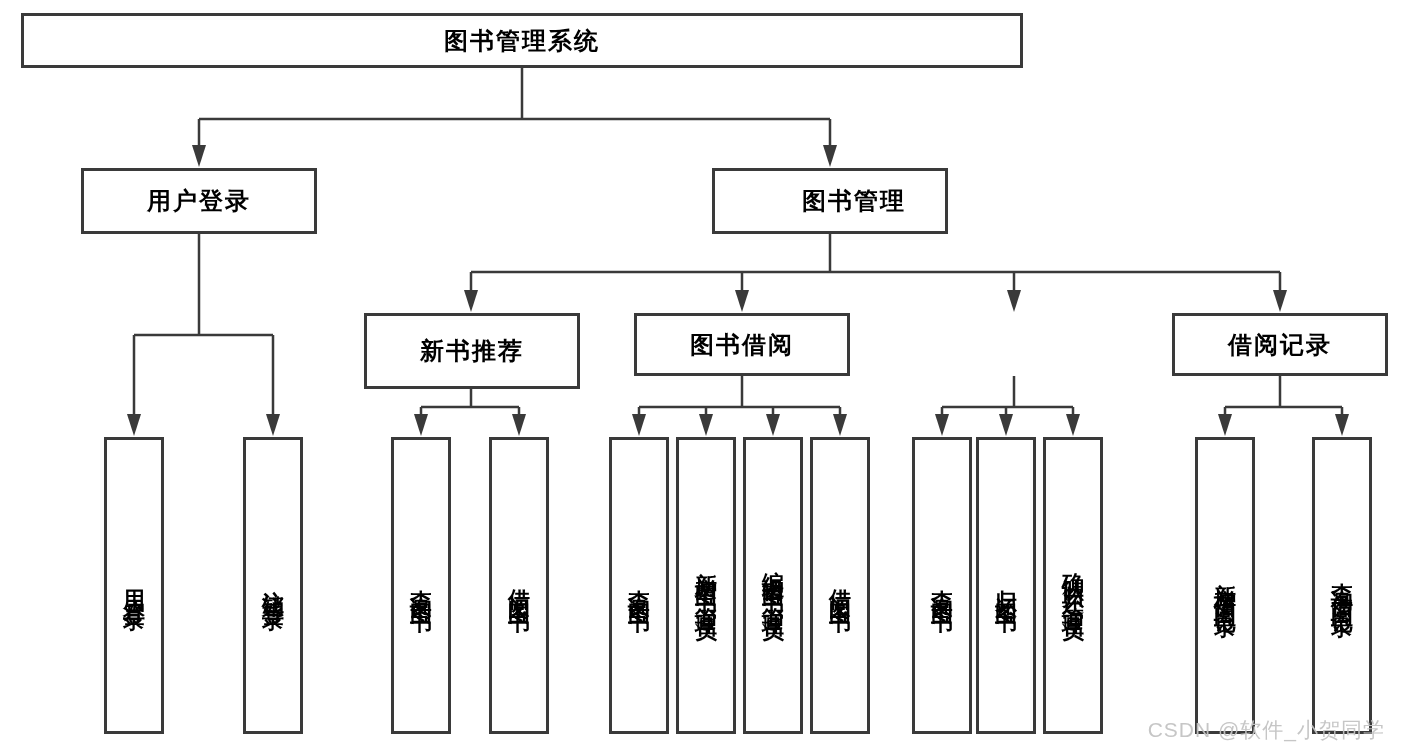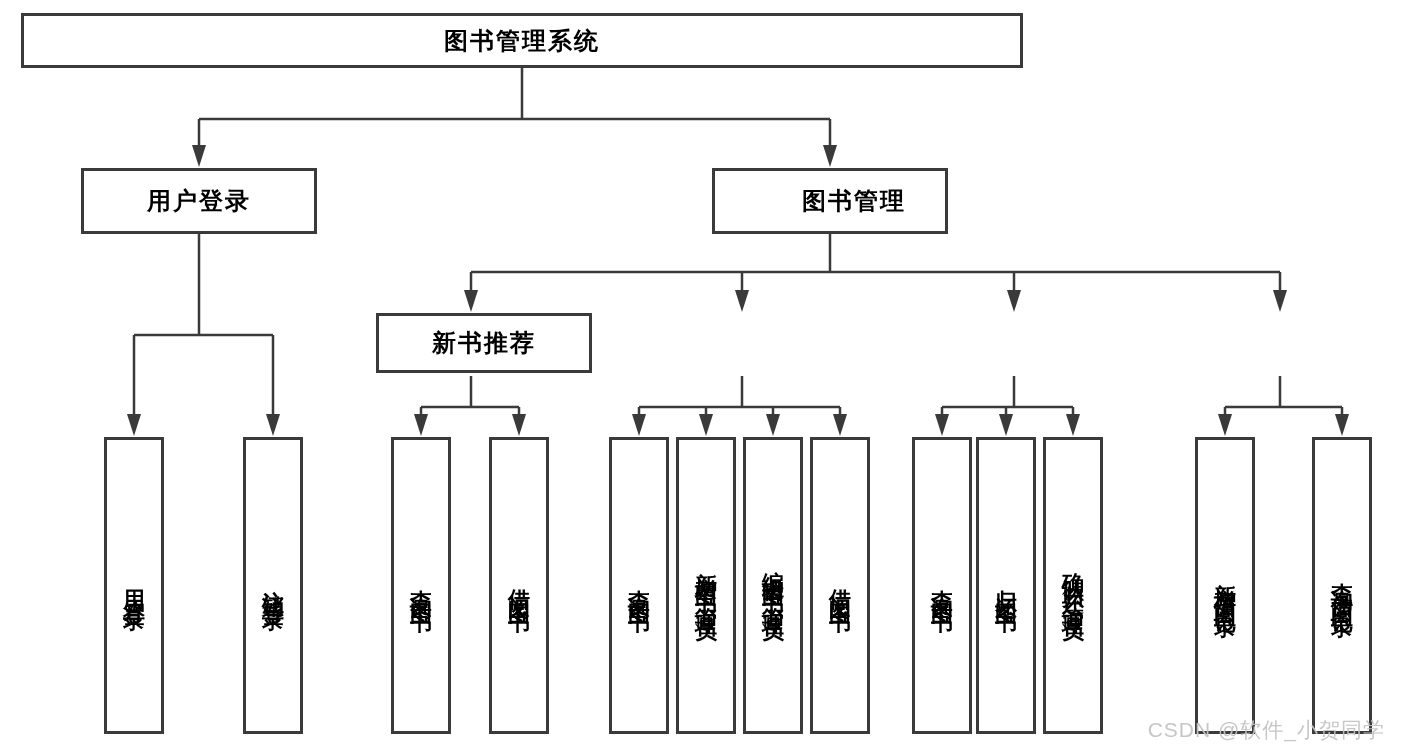--- a/index.html
+++ b/index.html
@@ -47,21 +47,21 @@
     letter-spacing: 7px;
     line-height: 1;
     white-space: nowrap;
   }
   
   .n-root   { left: 21px;  top: 13px;  width: 1002px; height: 55px; }
   
   .n-login  { left: 81px;  top: 168px; width: 236px; height: 66px; }
   .n-mgmt   { left: 712px; top: 168px; width: 236px; height: 66px; padding-left: 48px; }
   
-  .n-g1     { left: 376px;  top: 313px; width: 216px; height: 60px; }
+  .n-g1     { left: 364px;  top: 313px; width: 216px; height: 76px; }
   .n-g2     { left: 634px;  top: 313px; width: 216px; height: 63px; }
   .n-g3     { left: 906px;  top: 313px; width: 216px; height: 63px; }
   .n-g4     { left: 1172px; top: 313px; width: 216px; height: 63px; }
   
   .leaf     { top: 437px; width: 60px; height: 297px; }
   .n-l1  { left: 104px; }
   .n-l2  { left: 243px; }
   .n-l3  { left: 391px; }
   .n-l4  { left: 489px; }
   .n-l5  { left: 609px; }
@@ -139,20 +139,26 @@
   <div class="box n-login">
     <span class="label">用户登录</span>
   </div>
   <div class="box n-mgmt">
     <span class="label">图书管理</span>
   </div>
 
   <div class="box n-g1">
     <span class="label">新书推荐</span>
   </div>
+  <div class="box n-g2">
+    <span class="label">图书借阅</span>
+  </div>
+  <div class="box n-g4">
+    <span class="label">借阅记录</span>
+  </div>
 
   <div class="box leaf n-l1">
     <span class="vlabel">用户登录</span>
   </div>
   <div class="box leaf n-l2">
     <span class="vlabel">注销登录</span>
   </div>
   <div class="box leaf n-l3">
     <span class="vlabel">查询图书</span>
   </div>

